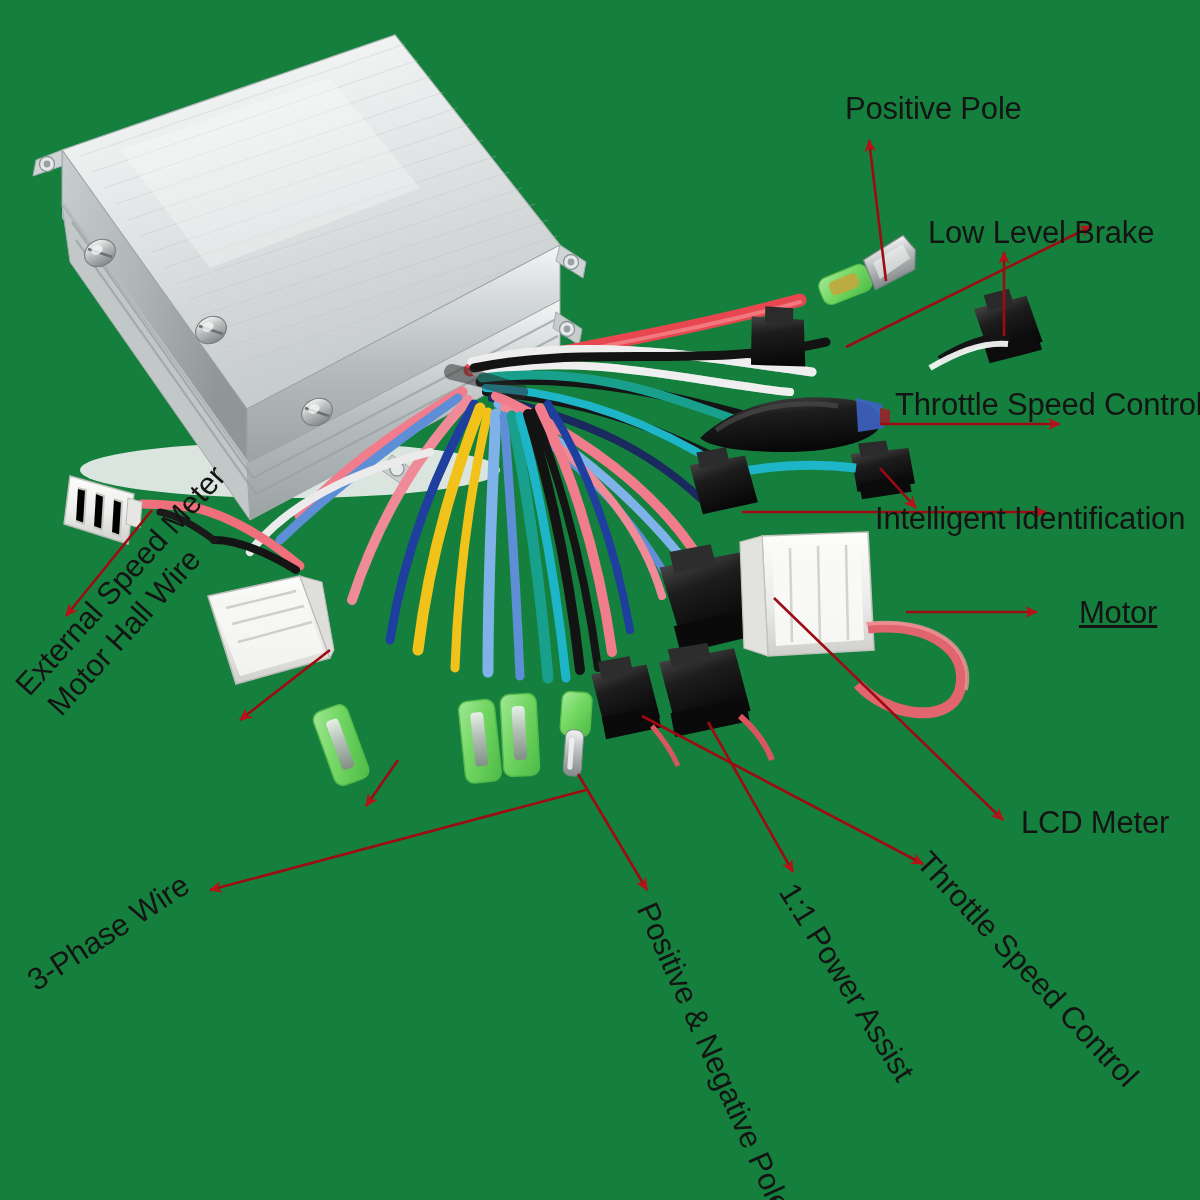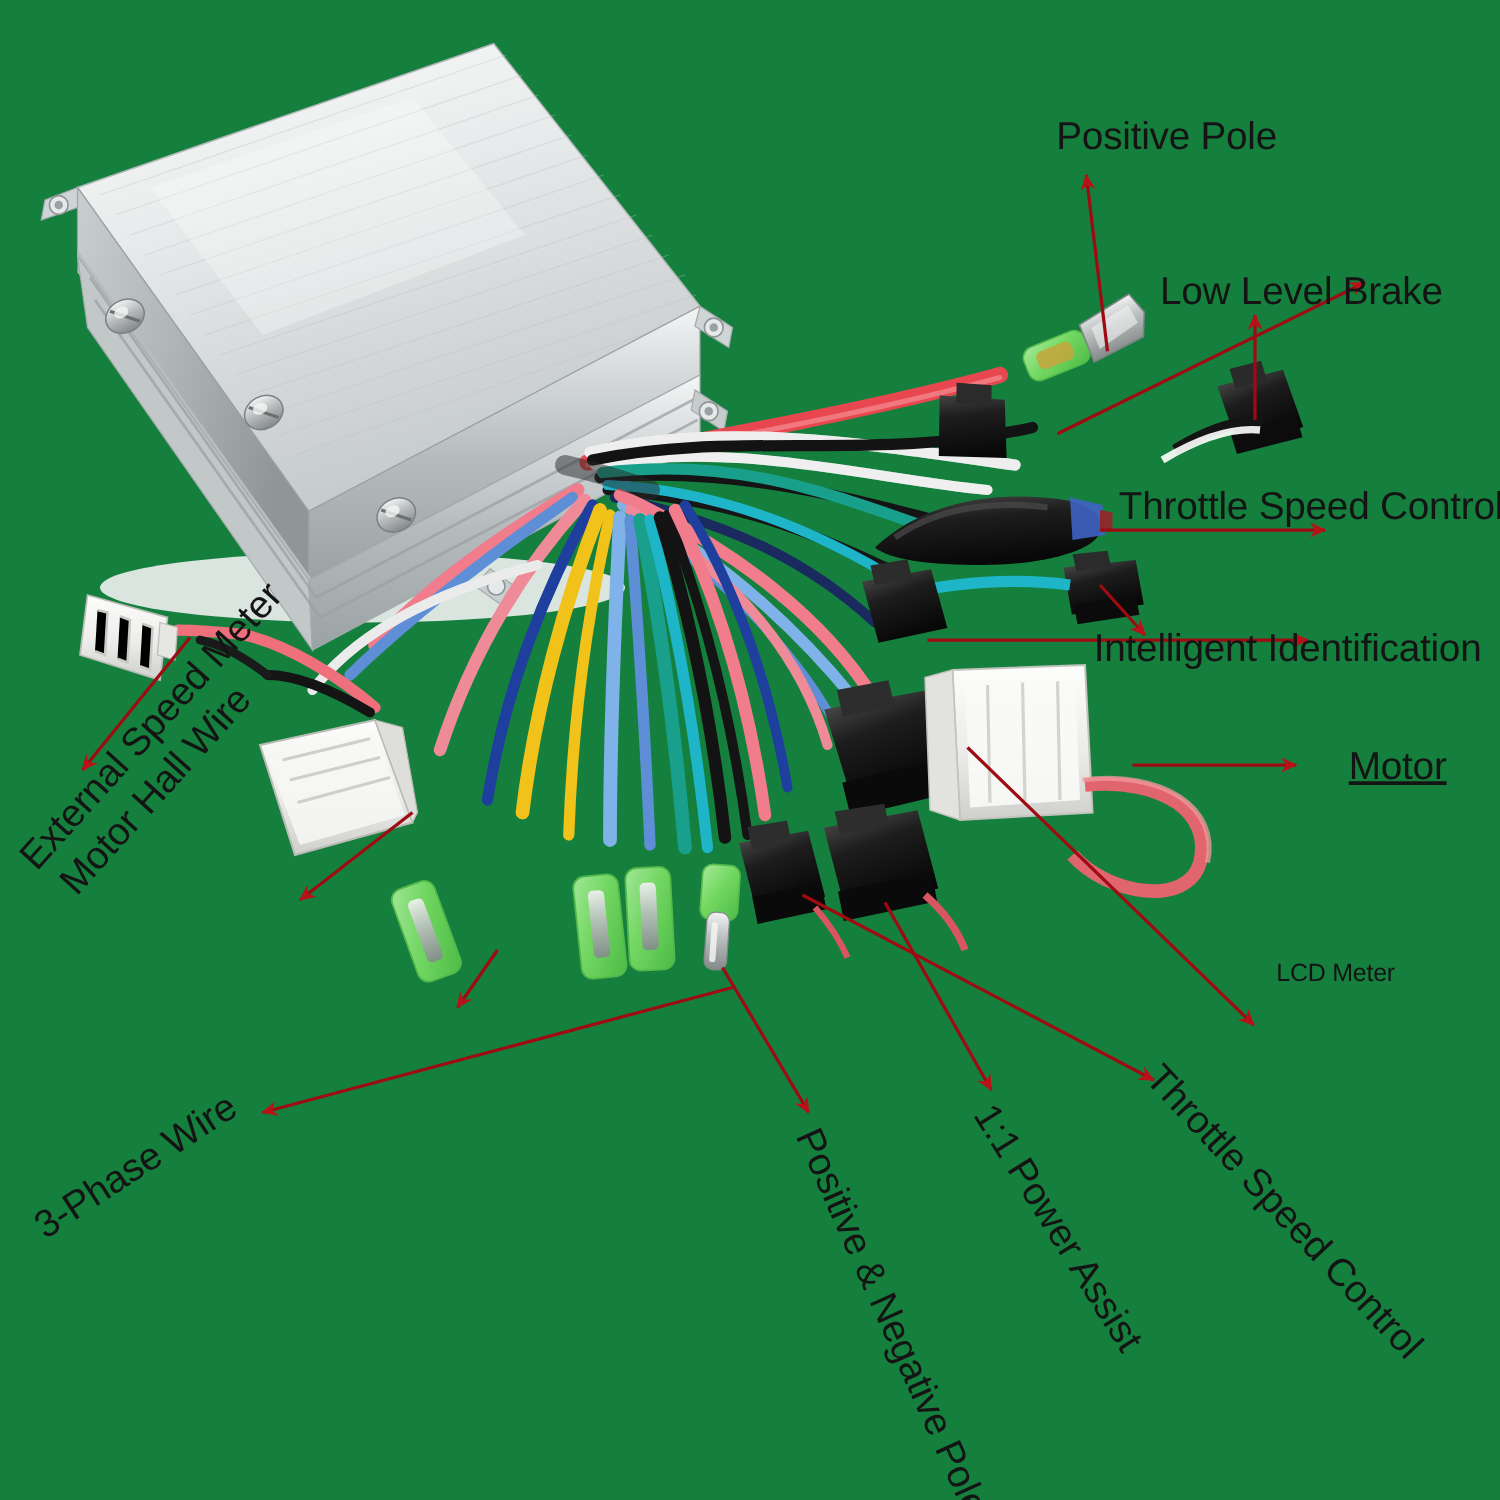--- a/index.html
+++ b/index.html
@@ -357,21 +357,21 @@
       <path d="M398,760 L366,806"></path>
       <path d="M586,790 L210,890"></path>
     </g>
   </svg>
 
   <div class="lbl" style="left:845px;  top:93px;   font-size:31px;">Positive Pole</div>
   <div class="lbl" style="left:928px;  top:189px;  font-size:31px;margin-top:28px;">Low Level Brake</div>
   <div class="lbl" style="left:895px;  top:389px;  font-size:31px;">Throttle Speed Control</div>
   <div class="lbl" style="left:875px;  top:503px;  font-size:31px;">Intelligent Identification</div>
   <div class="lbl" style="left:1079px; top:597px;  font-size:31px;text-decoration:underline;">Motor</div>
-  <div class="lbl" style="left:1021px; top:769px;  font-size:20px;">LCD Meter</div>
+  <div class="lbl" style="left:1021px; top:807px;  font-size:31px;">LCD Meter</div>
 
   <div class="lbl" style="left:10px;  top:680px; font-size:31px; transform:rotate(-48deg); transform-origin:0 0;">External Speed Meter</div>
   <div class="lbl" style="left:42px;  top:700px; font-size:31px; transform:rotate(-48deg); transform-origin:0 0;">Motor Hall Wire</div>
   <div class="lbl" style="left:22px;  top:970px; font-size:31px; transform:rotate(-33deg); transform-origin:0 0;">3-Phase Wire</div>
 
   <div class="lbl" style="left:660px; top:898px; font-size:31px; transform:rotate(66deg); transform-origin:0 0;">Positive &amp; Negative Pole</div>
   <div class="lbl" style="left:800px; top:878px; font-size:31px; transform:rotate(58deg); transform-origin:0 0;">1:1 Power Assist</div>
   <div class="lbl" style="left:934px; top:846px; font-size:31px; transform:rotate(47deg); transform-origin:0 0;">Throttle Speed Control</div>
 
 </div>

